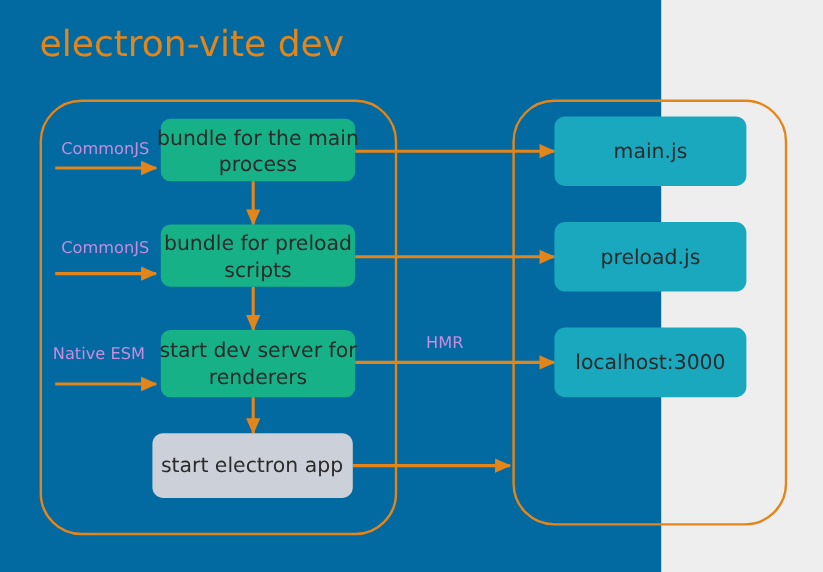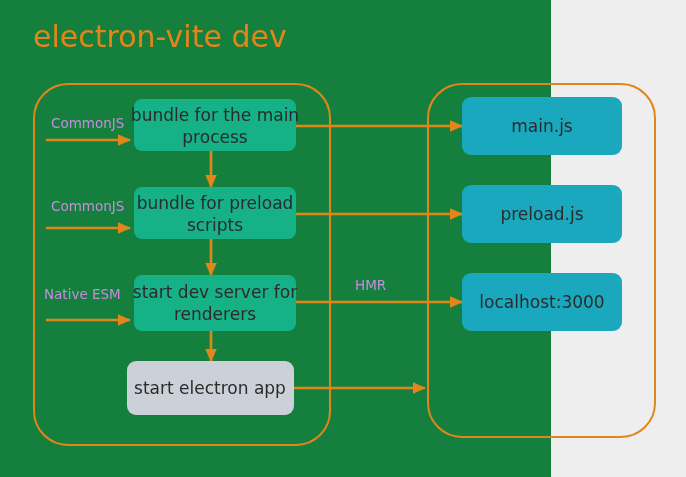--- a/index.html
+++ b/index.html
@@ -11,21 +11,21 @@
     width: 686px;
     height: 477px;
     background: #eeeeee;
     font-family: "DejaVu Sans", sans-serif;
     overflow: hidden;
   }
   #stage {
     position: relative;
     width: 551px;
     height: 477px;
-    background: #15803d;
+    background: #0369a1;
   }
   #diagram-svg {
     position: absolute;
     left: 0;
     top: 0;
     width: 686px;
     height: 477px;
     display: block;
   }
   .dgm-title {

